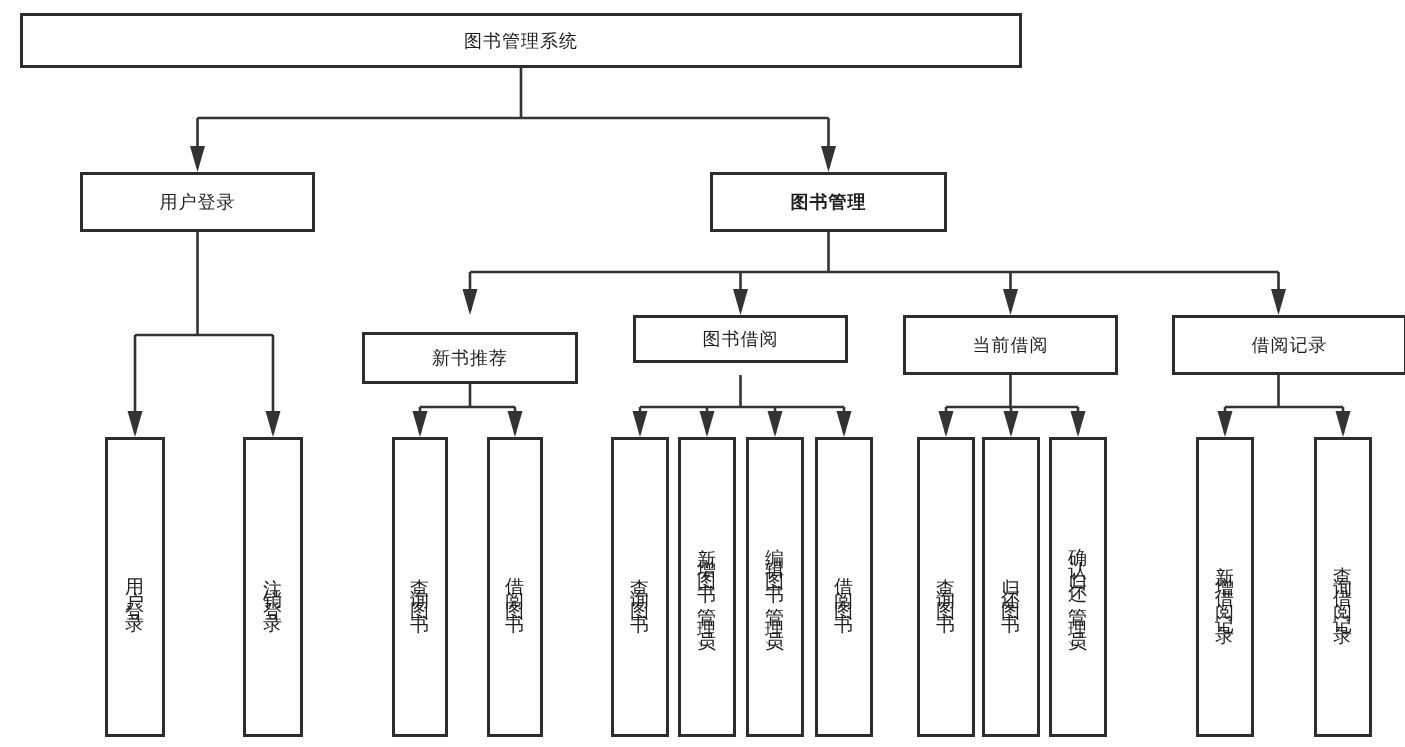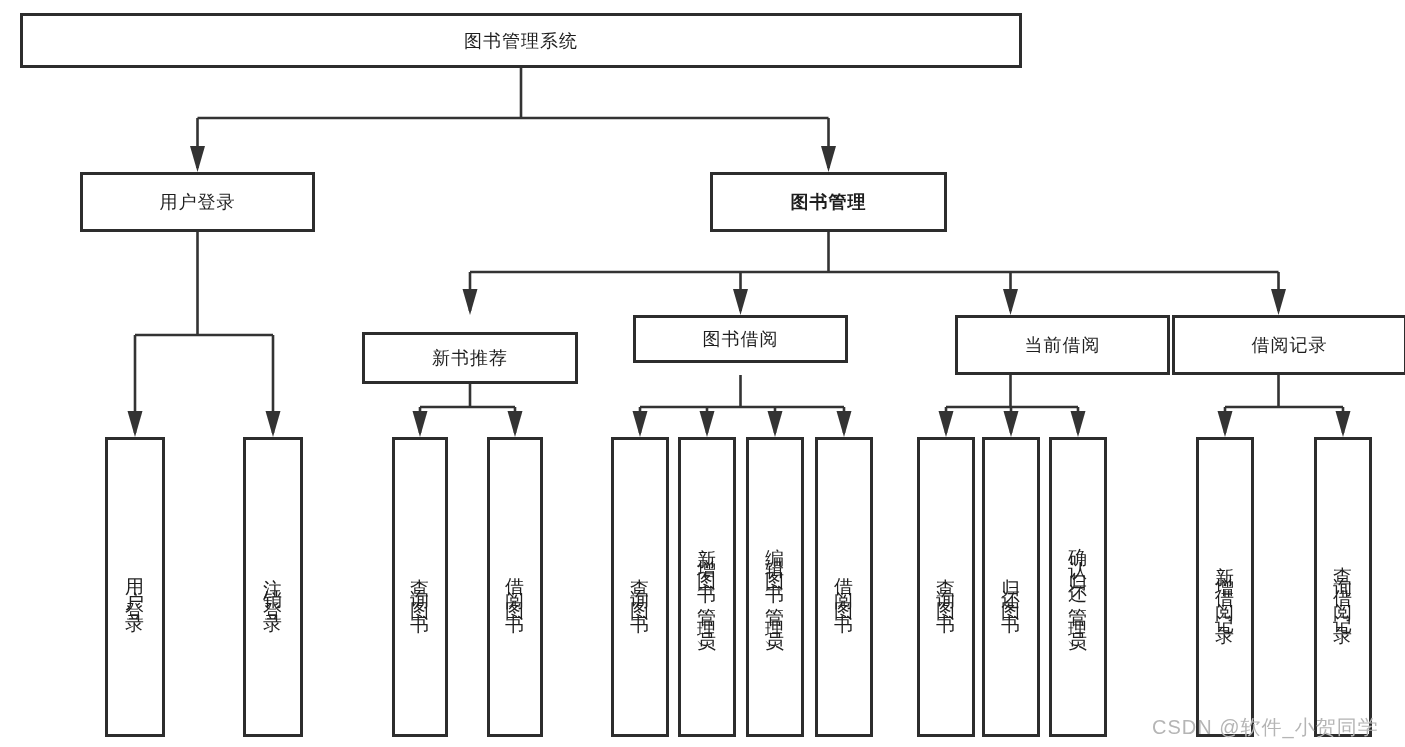--- a/index.html
+++ b/index.html
@@ -144,21 +144,21 @@
   <div class="node" style="left:710px; top:172px; width:237px; height:60px;font-weight:bold;">
     <span>图书管理</span>
   </div>
 
   <div class="node" style="left:362px; top:332px; width:216px; height:52px;">
     <span>新书推荐</span>
   </div>
   <div class="node" style="left:633px; top:315px; width:215px; height:48px;">
     <span>图书借阅</span>
   </div>
-  <div class="node" style="left:955px; top:315px; width:215px; height:60px;">
+  <div class="node" style="left:903px; top:315px; width:215px; height:60px;">
     <span>当前借阅</span>
   </div>
   <div class="node" style="left:1172px; top:315px; width:235px; height:60px;">
     <span>借阅记录</span>
   </div>
 
   <div class="node leaf" style="left:105px; top:437px; width:60px; height:300px;">
     <span>用户登录</span>
   </div>
   <div class="node leaf" style="left:243px; top:437px; width:60px; height:300px;">
@@ -195,15 +195,14 @@
     <span>确认归还（管理员）</span>
   </div>
 
   <div class="node leaf" style="left:1196px; top:437px; width:58px; height:300px;">
     <span>新增借阅记录</span>
   </div>
   <div class="node leaf" style="left:1314px; top:437px; width:58px; height:300px;">
     <span>查询借阅记录</span>
   </div>
 
-  <div class="watermark">CSDN @软件_小贺同学</div>
 
 </div>
 
 </body></html>

